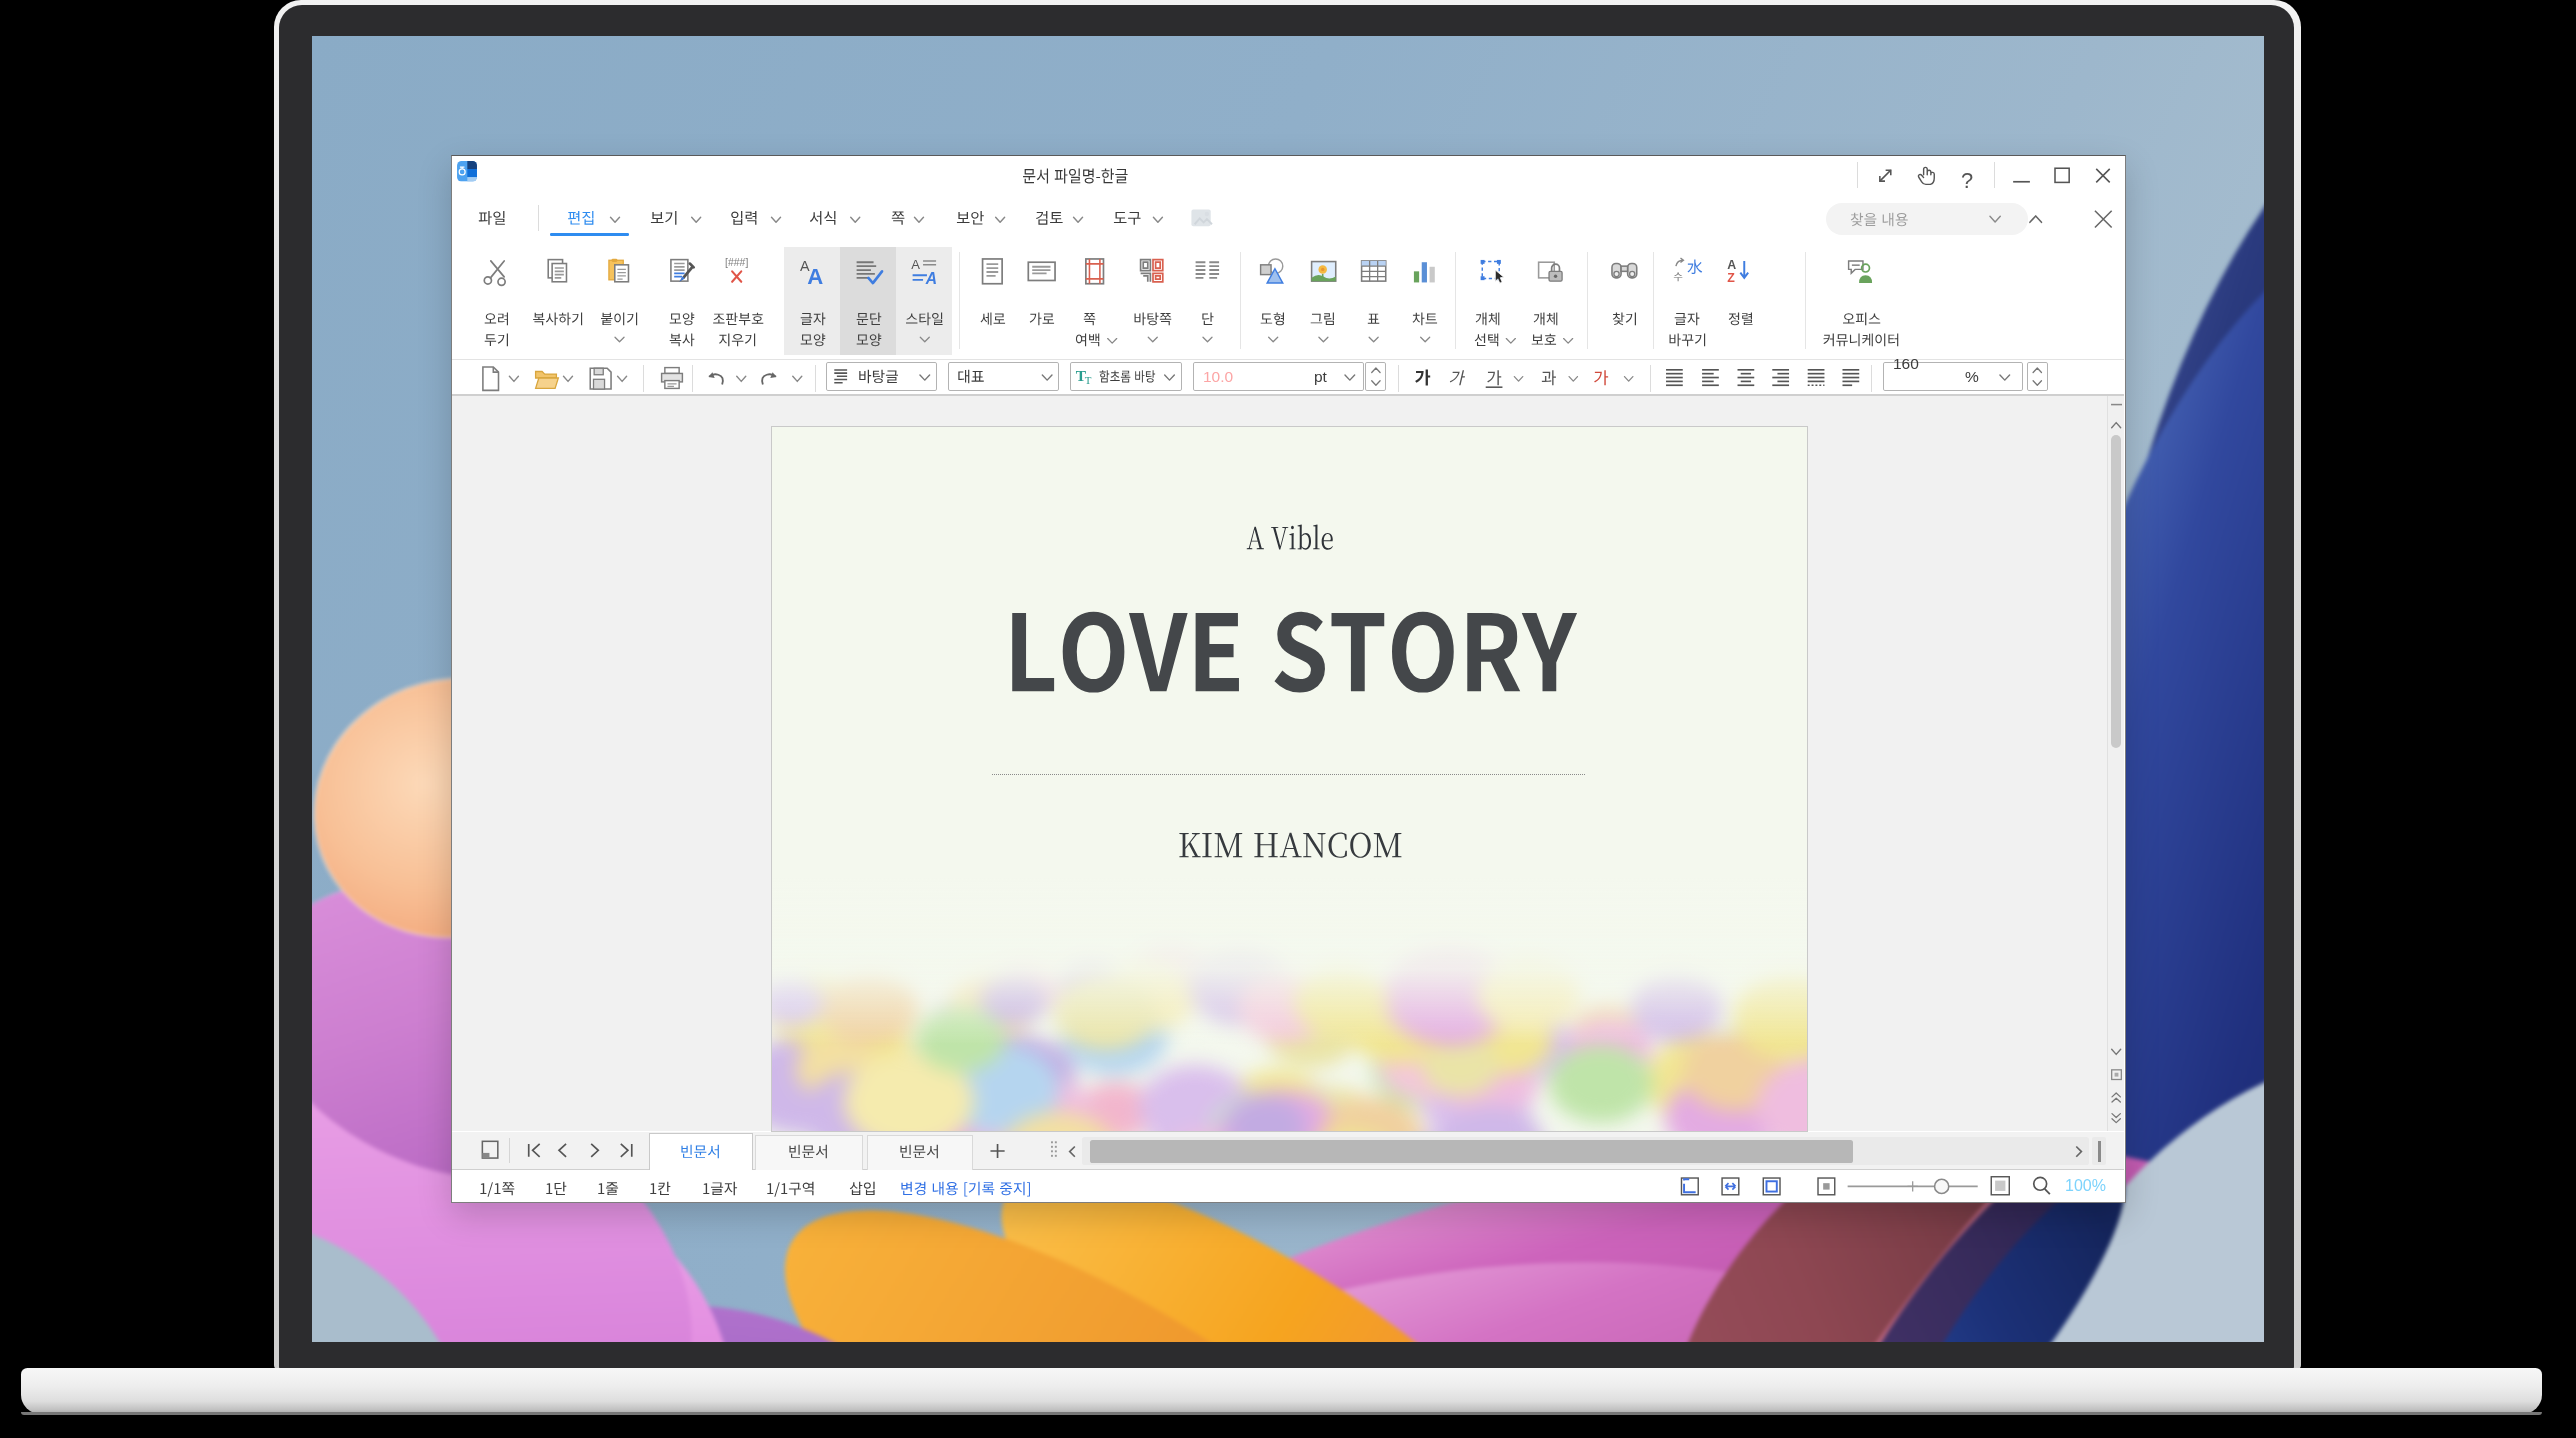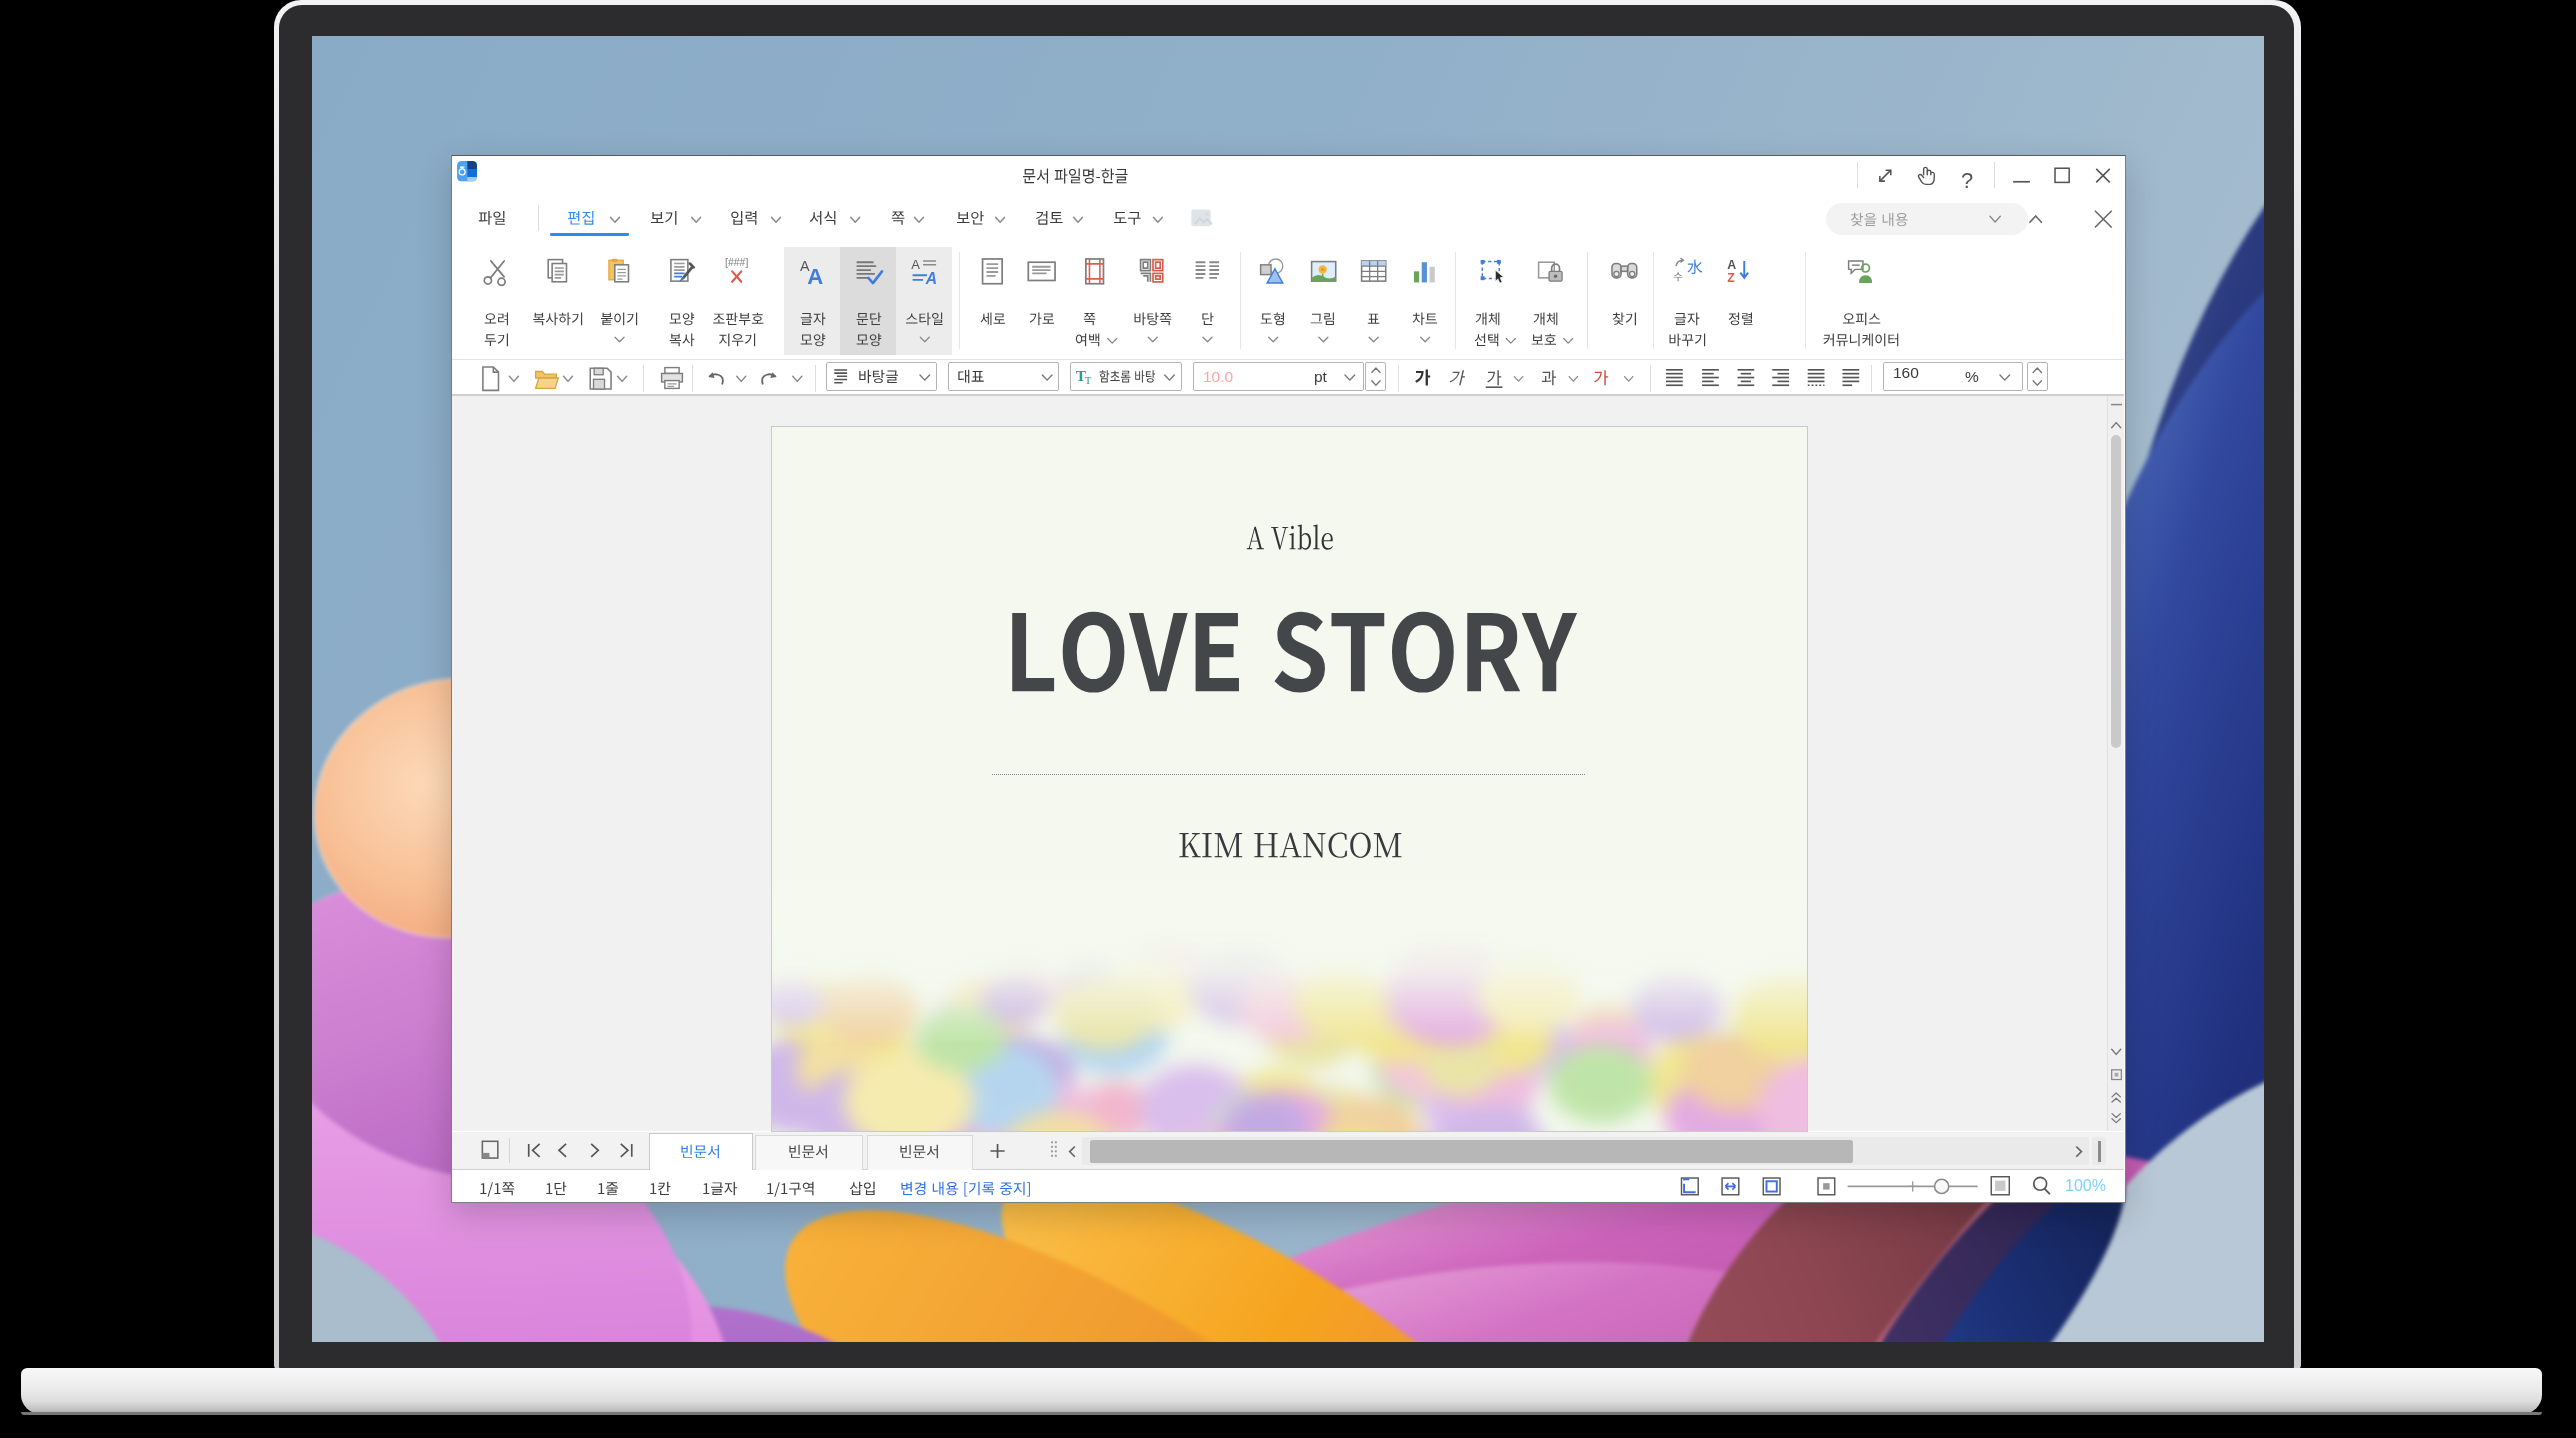--- a/index.html
+++ b/index.html
@@ -417,21 +417,21 @@
     <path d="M12.1 -17.4H13.6V-5.9H12.1ZM13.2 -12.3H16.0V-10.9H13.2ZM3.3 -4.9H13.6V1.4H3.3ZM12.1 -3.5H4.8V-0.0H12.1ZM0.9 -15.4H10.6V-13.9H0.9ZM5.8 -13.0Q6.9 -13.0 7.8 -12.6Q8.7 -12.2 9.2 -11.4Q9.7 -10.6 9.7 -9.6Q9.7 -8.6 9.2 -7.8Q8.7 -7.1 7.8 -6.7Q6.9 -6.2 5.8 -6.2Q4.6 -6.2 3.7 -6.7Q2.8 -7.1 2.3 -7.8Q1.8 -8.6 1.8 -9.6Q1.8 -10.6 2.3 -11.4Q2.8 -12.2 3.7 -12.6Q4.6 -13.0 5.8 -13.0ZM5.8 -11.7Q4.6 -11.7 4.0 -11.1Q3.3 -10.6 3.3 -9.6Q3.3 -8.7 4.0 -8.1Q4.6 -7.6 5.8 -7.6Q6.9 -7.6 7.6 -8.1Q8.2 -8.7 8.2 -9.6Q8.2 -10.6 7.6 -11.1Q6.9 -11.7 5.8 -11.7ZM5.0 -17.5H6.5V-14.6H5.0Z M17.5 -2.2H32.3V-0.8H17.5ZM24.2 -6.5H25.6V-1.4H24.2ZM24.2 -13.4H25.5V-13.0Q25.5 -11.5 25.0 -10.3Q24.4 -9.1 23.5 -8.2Q22.6 -7.3 21.4 -6.7Q20.2 -6.1 18.9 -5.9L18.3 -7.2Q19.5 -7.5 20.6 -8.0Q21.6 -8.5 22.4 -9.2Q23.2 -10.0 23.7 -10.9Q24.2 -11.9 24.2 -13.0ZM24.3 -13.4H25.7V-13.0Q25.7 -11.9 26.1 -10.9Q26.6 -10.0 27.4 -9.2Q28.2 -8.5 29.2 -8.0Q30.3 -7.5 31.5 -7.2L30.9 -5.9Q29.6 -6.1 28.4 -6.7Q27.2 -7.3 26.3 -8.2Q25.4 -9.1 24.9 -10.3Q24.3 -11.5 24.3 -13.0ZM18.9 -14.4H30.9V-12.9H18.9ZM24.2 -17.0H25.6V-13.8H24.2Z M34.1 -7.4H48.9V-6.0H34.1ZM40.8 -9.8H42.3V-6.4H40.8ZM36.1 -4.4H47.0V1.4H36.1ZM45.6 -3.0H37.6V-0.0H45.6ZM36.0 -16.9H47.0V-12.4H37.5V-9.9H36.0V-13.7H45.5V-15.6H36.0ZM36.0 -10.6H47.4V-9.2H36.0Z M66.9 -17.4H68.4V1.6H66.9ZM68.0 -9.9H71.0V-8.4H68.0ZM56.5 -15.8H57.9V-10.7H62.6V-15.8H64.1V-2.9H56.5ZM57.9 -9.4V-4.4H62.6V-9.4Z M83.6 -17.4H85.1V-5.7H83.6ZM84.7 -12.5H87.5V-11.0H84.7ZM79.9 -5.2Q82.4 -5.2 83.8 -4.3Q85.3 -3.4 85.3 -1.8Q85.3 -0.2 83.8 0.7Q82.4 1.6 79.9 1.6Q78.2 1.6 77.0 1.2Q75.8 0.8 75.2 0.0Q74.5 -0.7 74.5 -1.8Q74.5 -2.9 75.2 -3.7Q75.8 -4.4 77.0 -4.8Q78.2 -5.2 79.9 -5.2ZM79.9 -3.8Q78.7 -3.8 77.8 -3.6Q77.0 -3.4 76.5 -2.9Q76.0 -2.4 76.0 -1.8Q76.0 -1.2 76.5 -0.7Q77.0 -0.2 77.8 0.0Q78.7 0.2 79.9 0.2Q81.1 0.2 82.0 0.0Q82.9 -0.2 83.3 -0.7Q83.8 -1.2 83.8 -1.8Q83.8 -2.4 83.3 -2.9Q82.9 -3.4 82.0 -3.6Q81.1 -3.8 79.9 -3.8ZM73.2 -8.4H74.4Q76.1 -8.4 77.3 -8.4Q78.5 -8.5 79.6 -8.6Q80.6 -8.7 81.7 -8.9L81.9 -7.5Q80.7 -7.3 79.7 -7.2Q78.6 -7.0 77.3 -7.0Q76.1 -7.0 74.4 -7.0H73.2ZM73.2 -16.0H80.6V-14.6H74.7V-7.7H73.2ZM74.2 -12.2H80.3V-10.9H74.2Z" fill="#3c3c3c"></path>
   </svg>
 <div class="abs" style="left:1193px;top:362px;width:171px;height:29px;background:#fff;border:1px solid #b3b3b3;border-radius:1.9px"></div>
 <div class="abs" style="left:1203px;top:368px;font-size:15.5px;color:#fca5a5">10.0</div>
 <div class="abs" style="left:1314px;top:368px;font-size:15.5px;color:#3c3c3c">pt</div>
 <div class="abs" style="left:1365px;top:362px;width:21px;height:29px;background:#fff;border:1px solid #b3b3b3;border-radius:1.9px"></div>
 <div class="abs" style="left:1398px;top:365px;width:1.3px;height:27px;background:#dcdcdc"></div>
 <div class="abs" style="left:1650px;top:365px;width:1.3px;height:27px;background:#dcdcdc"></div>
 <div class="abs" style="left:1871px;top:365px;width:1.3px;height:27px;background:#dcdcdc"></div>
 <div class="abs" style="left:1883px;top:362px;width:140px;height:29px;background:#fff;border:1px solid #b3b3b3;border-radius:1.9px"></div>
-<div class="abs" style="left:1893px;top:364px;font-size:15.5px;color:#3c3c3c">160</div>
+<div class="abs" style="left:1893px;top:355px;font-size:15.5px;color:#3c3c3c">160</div>
 <div class="abs" style="left:1965px;top:368px;font-size:15.5px;color:#3c3c3c">%</div>
 <div class="abs" style="left:2027px;top:362px;width:21px;height:29px;background:#fff;border:1px solid #b3b3b3;border-radius:1.9px"></div>
 <div class="abs" style="left:452px;top:396px;width:1672px;height:735px;background:#f1f1f1"></div>
 <div class="abs" style="left:771px;top:426px;width:1037px;height:706px;background:#f4f8ee;border:0.6px solid #c9c9c9;overflow:hidden">
     <div style="position:absolute;left:-52px;top:0;width:1146px;height:773px;filter:blur(9.7px)">
       <div style="position:absolute;left:495px;top:647px;width:130px;height:97px;border-radius:50%;background:#d4b2ec"></div>
       <div style="position:absolute;left:690px;top:703px;width:71px;height:53px;border-radius:50%;background:#cdb4f0"></div>
       <div style="position:absolute;left:155px;top:642px;width:128px;height:95px;border-radius:50%;background:#f3da92"></div>
       <div style="position:absolute;left:652px;top:608px;width:97px;height:72px;border-radius:50%;background:#b4e09a"></div>
       <div style="position:absolute;left:208px;top:571px;width:66px;height:50px;border-radius:50%;background:#d4b2ec"></div>

